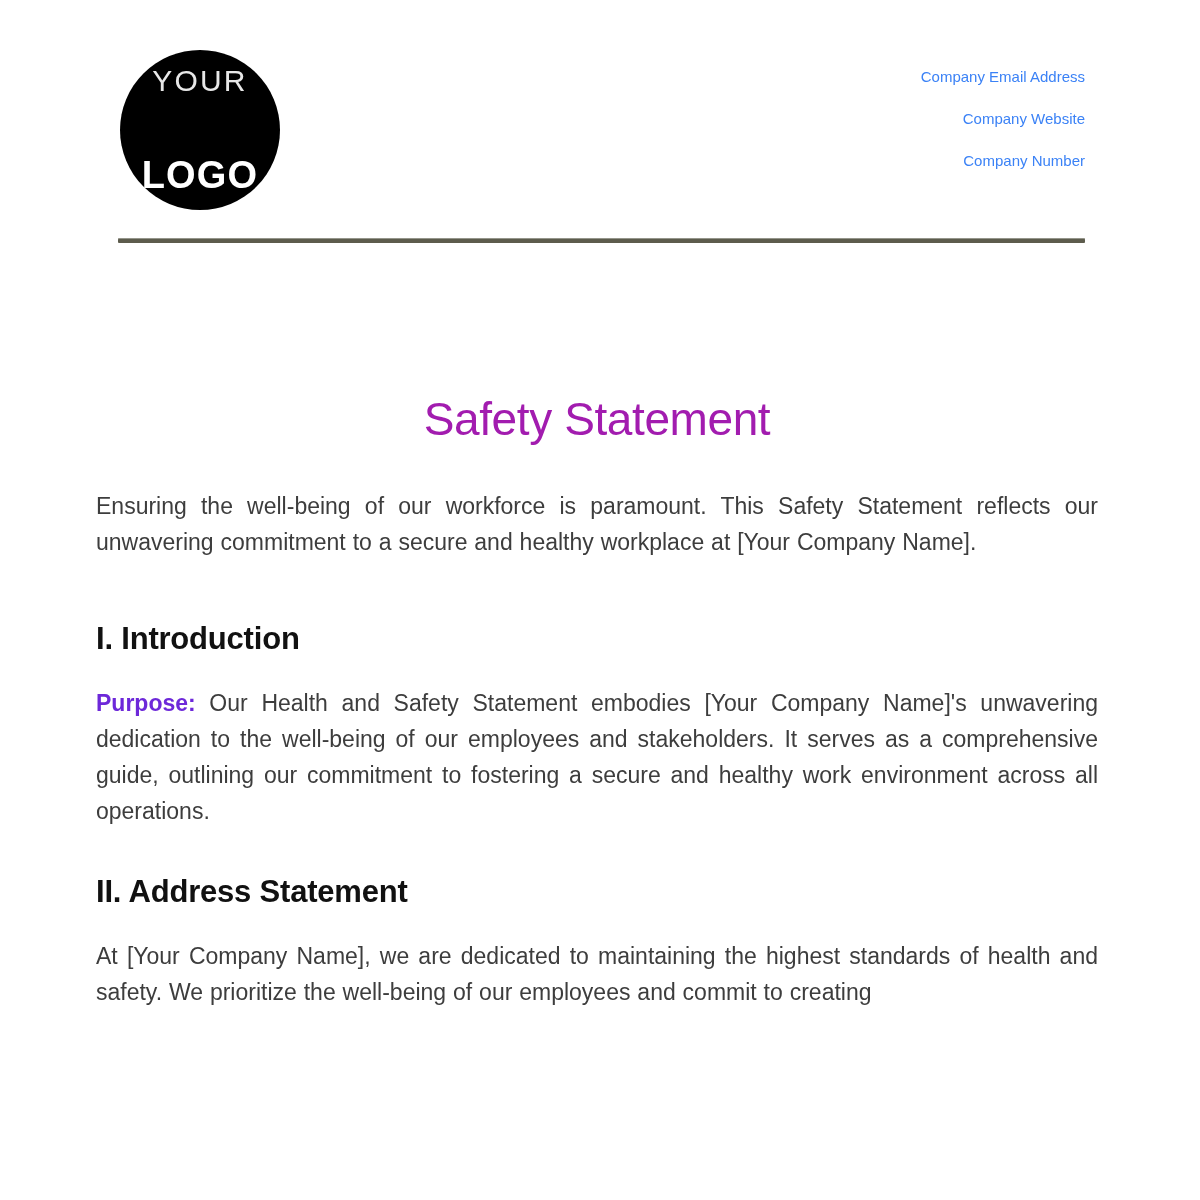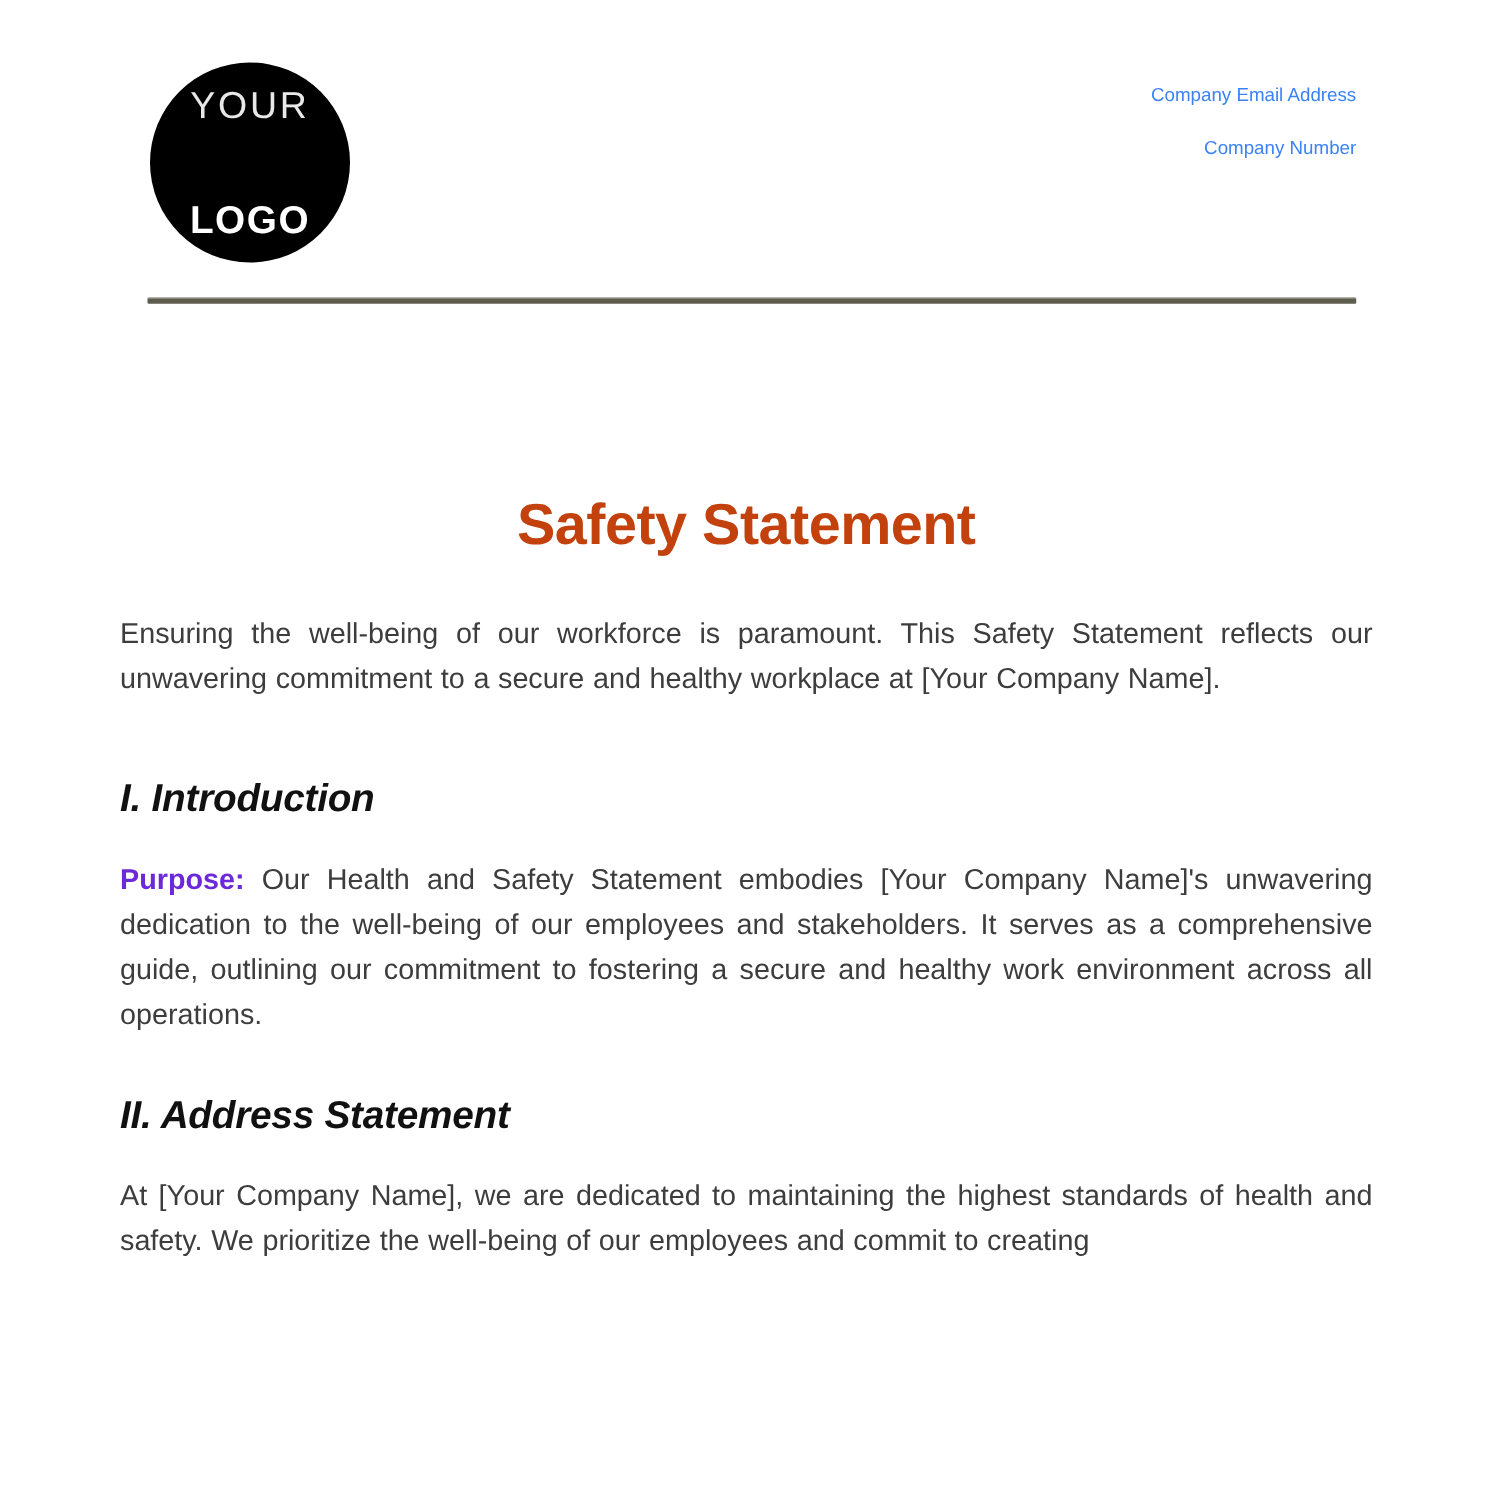--- a/index.html
+++ b/index.html
@@ -51,21 +51,21 @@
     gap: 36px;
   }
   .logo-line1 {
     font-size: 30px;
     font-weight: 300;
     letter-spacing: 2.2px;
     color: #e8e8e8;
     margin-bottom: 4px;
   }
   .logo-line2 {
-    font-size: 31px;
+    font-size: 38px;
     font-weight: 700;
     letter-spacing: 1.2px;
     color: #ffffff;
     margin-top: 20px;
   }
 
   .contact-block {
     text-align: right;
     margin-top: 6px;
   }
@@ -90,22 +90,22 @@
 
   
   .content {
     padding: 0 102px 0 96px;
     margin-top: 150px;
   }
 
   .doc-title {
     text-align: center;
     font-size: 46px;
-    font-weight: 700;
-    color: #c2410c;
+    font-weight: 400;
+    color: #a21caf;
     letter-spacing: -0.4px;
     margin: 16px 0 42px 0;
     line-height: 1.15;
   }
 
   p.body-text {
     font-size: 23px;
     line-height: 36px;
     color: #3d3d3d;
     text-align: justify;
@@ -118,41 +118,41 @@
     color: #6d28d9;
   }
 
   h2.section-heading {
     font-size: 31px;
     font-weight: 700;
     color: #111111;
     margin: 44px 0 28px 0;
     letter-spacing: -0.2px;
     line-height: 1.2;
-    font-style: italic;
   }
 
   h2.section-heading.first {
     margin-top: 60px;
   }
 </style>
 </head>
 <body>
 
 <div class="page">
 
   <div class="header">
 
     <div class="logo">
       <div class="logo-line1">YOUR</div>
       <div class="logo-line2">LOGO</div>
     </div>
 
     <div class="contact-block">
       <div class="contact-line">Company Email Address</div>
+      <div class="contact-line">Company Website</div>
       <div class="contact-line">Company Number</div>
     </div>
 
   </div>
 
   <div class="divider-wrap">
     <div class="divider"></div>
   </div>
 
   <div class="content">

